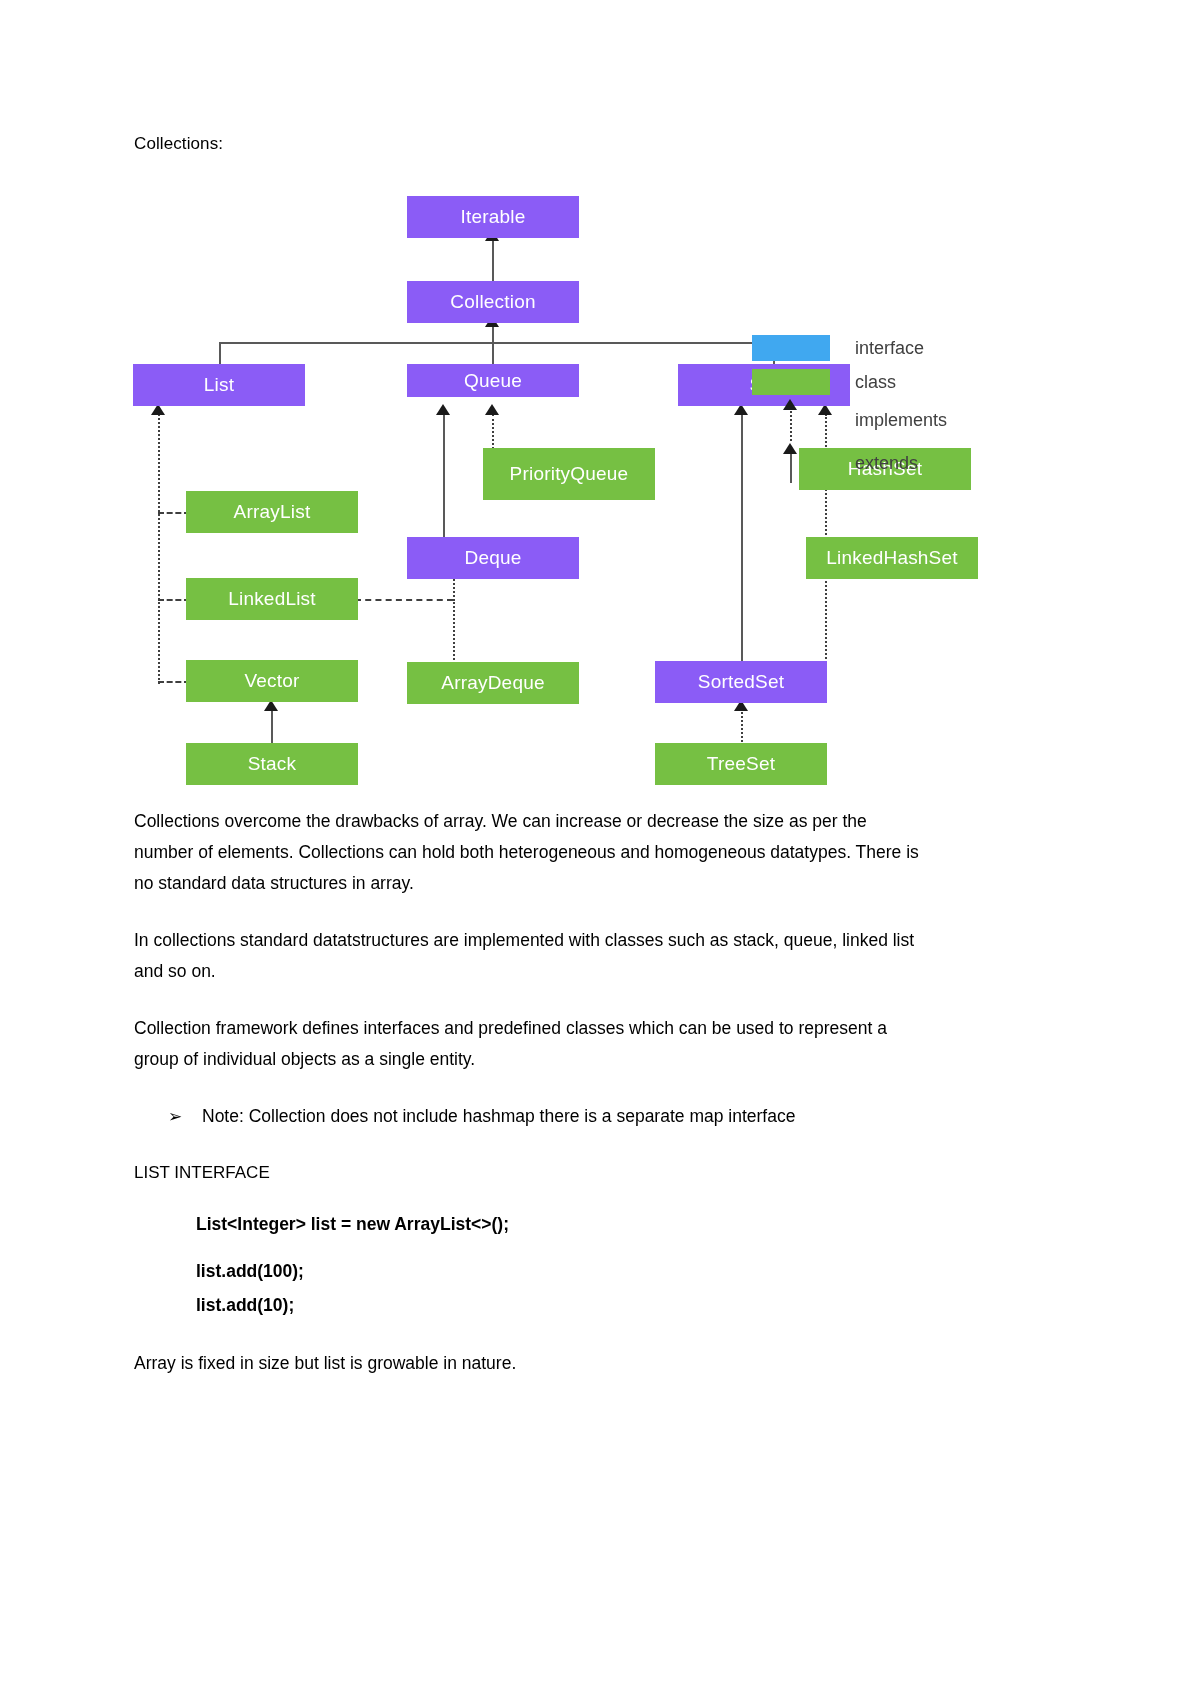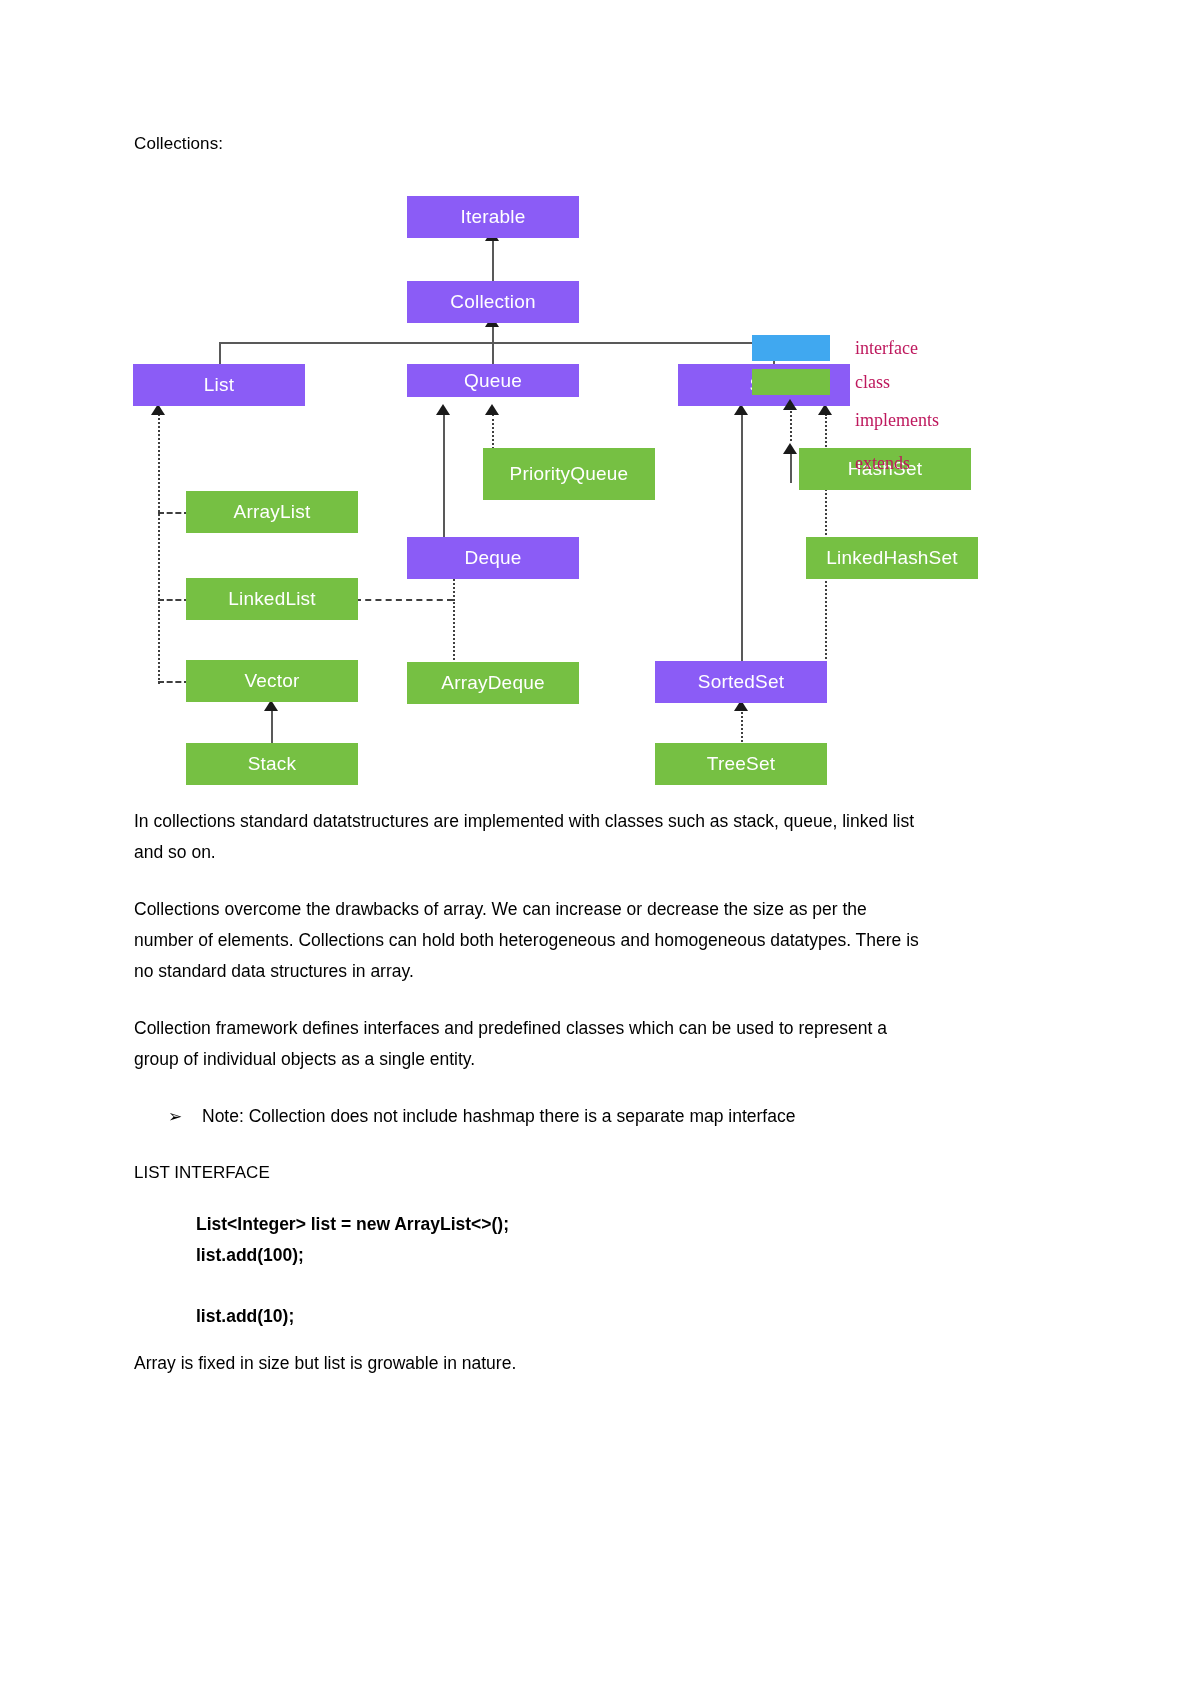--- a/index.html
+++ b/index.html
@@ -74,23 +74,22 @@
     position: absolute;
     display: flex;
     align-items: center;
   }
   .swatch { width: 78px; height: 26px; }
   .swatch.blue { background: #40a8f0; }
   .swatch.green { background: #76c043; }
   .legend-label {
     font-size: 18px;
     margin-left: 25px;
-    color: #be185d;
+    color: #404040;
     white-space: nowrap;
-    font-family: Liberation Serif, serif;
   }
   .legend-arrow-box { width: 78px; height: 42px; position: relative; }
   .legend-arrow-line {
     position: absolute;
     left: 38px; top: 8px;
     height: 34px;
   }
   .legend-arrow-head {
     position: absolute;
     left: 31px; top: 0px;
@@ -267,37 +266,37 @@
     <div class="node cls" style="left:186px; top:583px; width:172px; height:42px;">
       <span>Stack</span>
     </div>
 
     <div class="node cls" style="left:655px; top:583px; width:172px; height:42px;">
       <span>TreeSet</span>
     </div>
   </div>
 
   <div class="body-text" style="top:806px;">
+    <p class="para">Collections overcome the drawbacks of array. We can increase or decrease the size as per the number of elements. Collections can hold both heterogeneous and homogeneous datatypes. There is no standard data structures in array.</p>
     <p class="para">In collections standard datatstructures are implemented with classes such as stack, queue, linked list and so on.</p>
-    <p class="para">Collections overcome the drawbacks of array. We can increase or decrease the size as per the number of elements. Collections can hold both heterogeneous and homogeneous datatypes. There is no standard data structures in array.</p>
     <p class="para" style="">Collection framework defines interfaces and predefined classes which can be used to represent a group of individual objects as a single entity.</p>
 
     <p class="bullet">
       <span class="bullet-glyph">➢</span>
       <span>Note: Collection does not include hashmap there is a separate map interface</span>
     </p>
   </div>
 
   <div class="body-text" style="top:1163px;">
     <p class="section-label">LIST INTERFACE</p>
   </div>
 
   <div class="body-text" style="top:1209px;">
-    <p class="code-line" style="">List&lt;Integer&gt; list = new ArrayList&lt;&gt;();</p>
-    <p class="code-line" style="margin-bottom:30px;">list.add(100);</p>
+    <p class="code-line" style="margin-bottom:16px;">List&lt;Integer&gt; list = new ArrayList&lt;&gt;();</p>
+    <p class="code-line" style="margin-bottom:3px;">list.add(100);</p>
     <p class="code-line">list.add(10);</p>
   </div>
 
   <div class="body-text" style="top:1348px;">
     <p class="para">Array is fixed in size but list is growable in nature.</p>
   </div>
 
 </div>
 
 </body></html>

